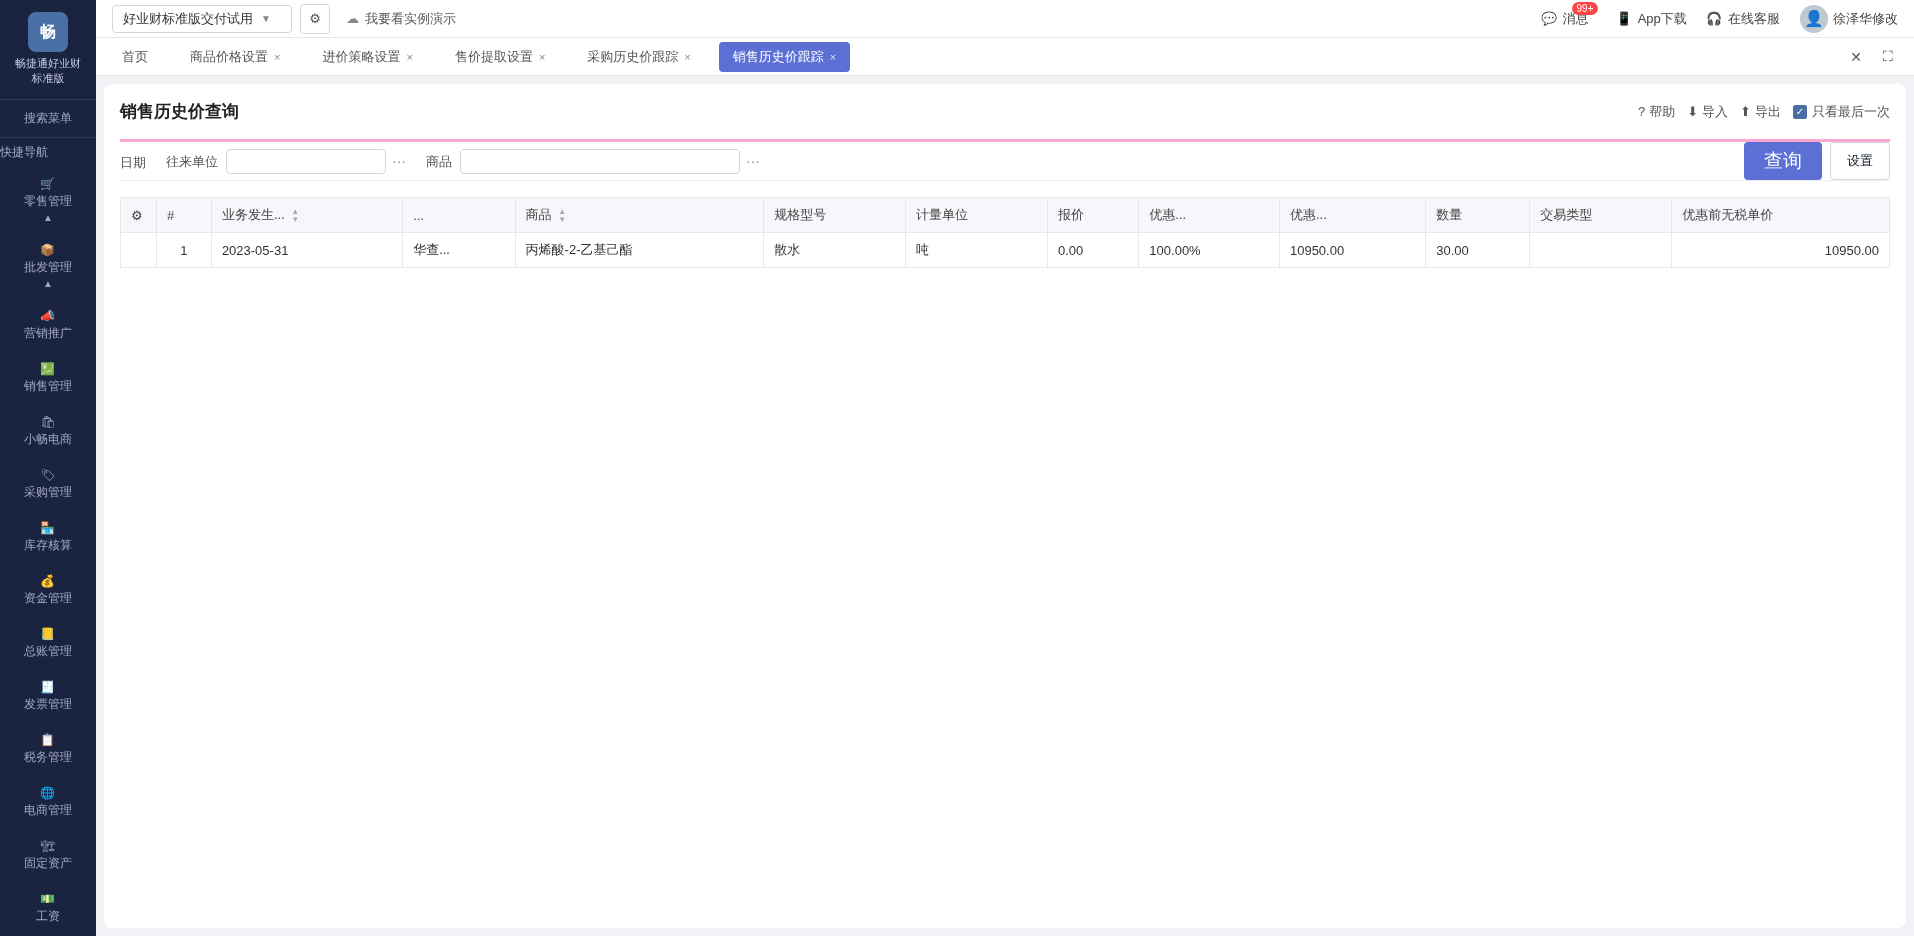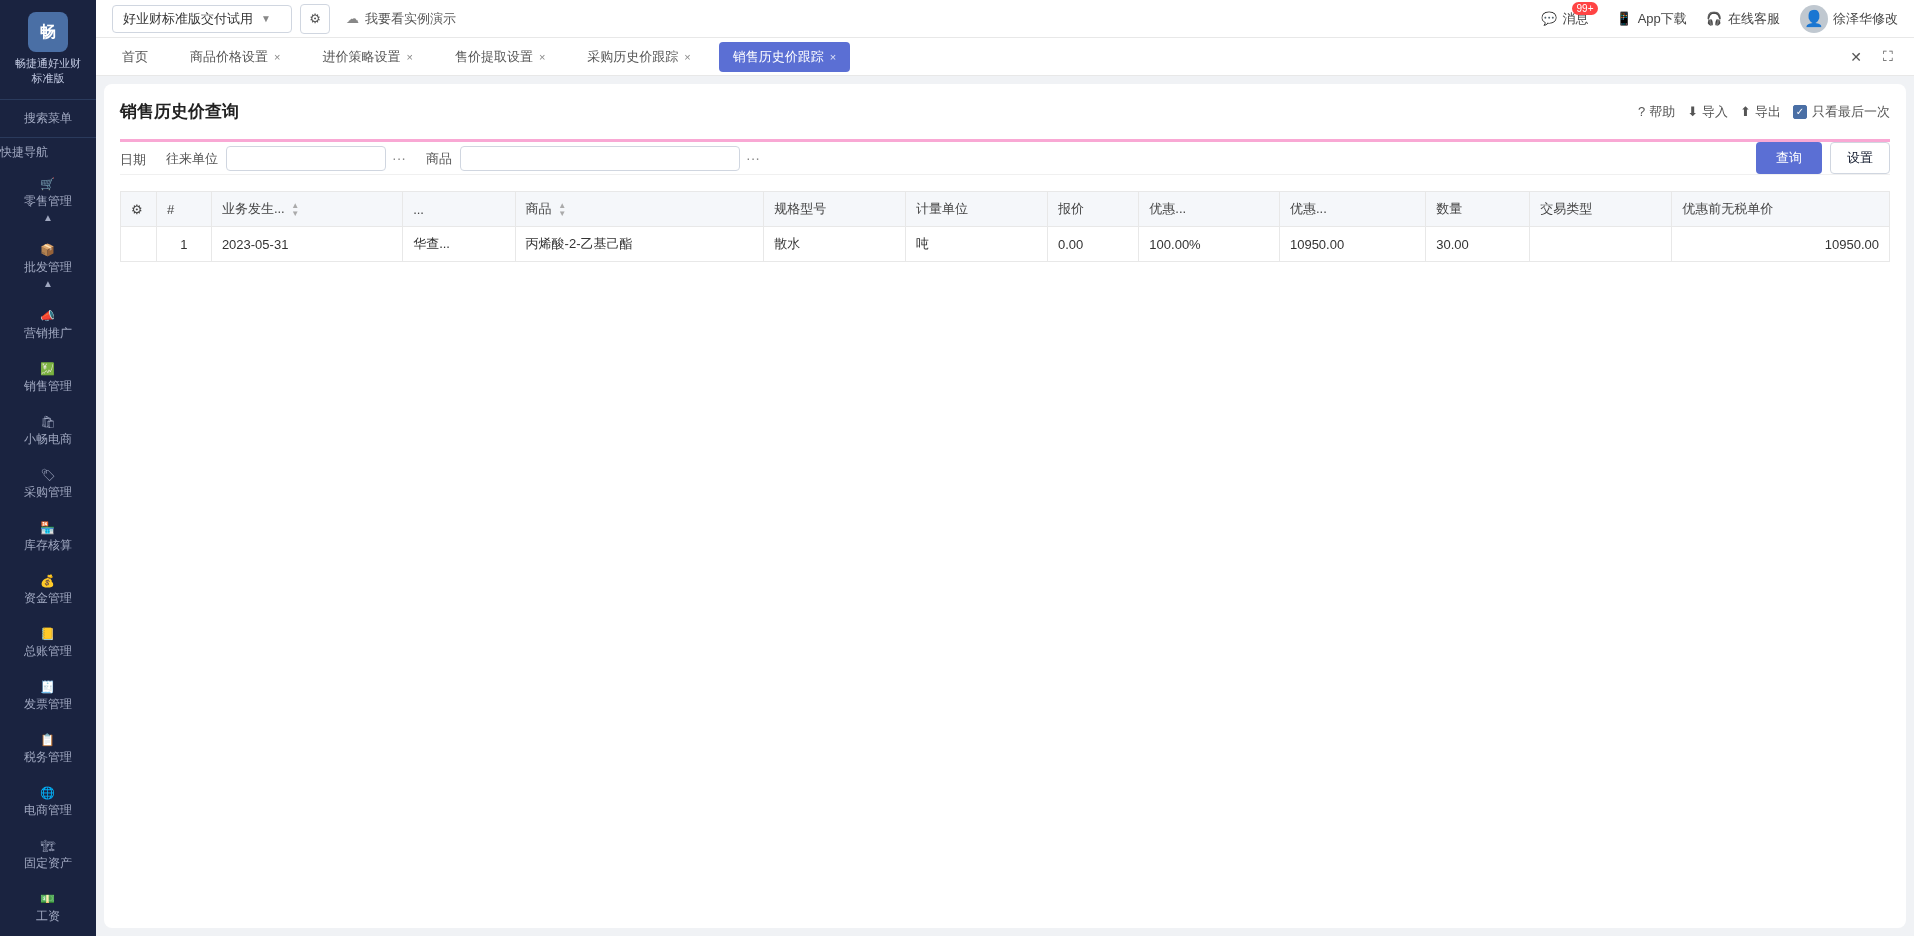--- a/index.html
+++ b/index.html
@@ -338,21 +338,21 @@
       display: flex;
       gap: 8px;
     }
     .btn-primary {
       background: #5b6fd4;
       color: white;
       border: none;
       padding: 6px 20px;
       border-radius: 4px;
       cursor: pointer;
-      font-size: 13px;
+      font-size: 19px;
     }
     .btn-secondary {
       background: white;
       color: #0f172a;
       border: 1px solid #d0d6e0;
       padding: 6px 16px;
       border-radius: 4px;
       cursor: pointer;
       font-size: 13px;
     }

